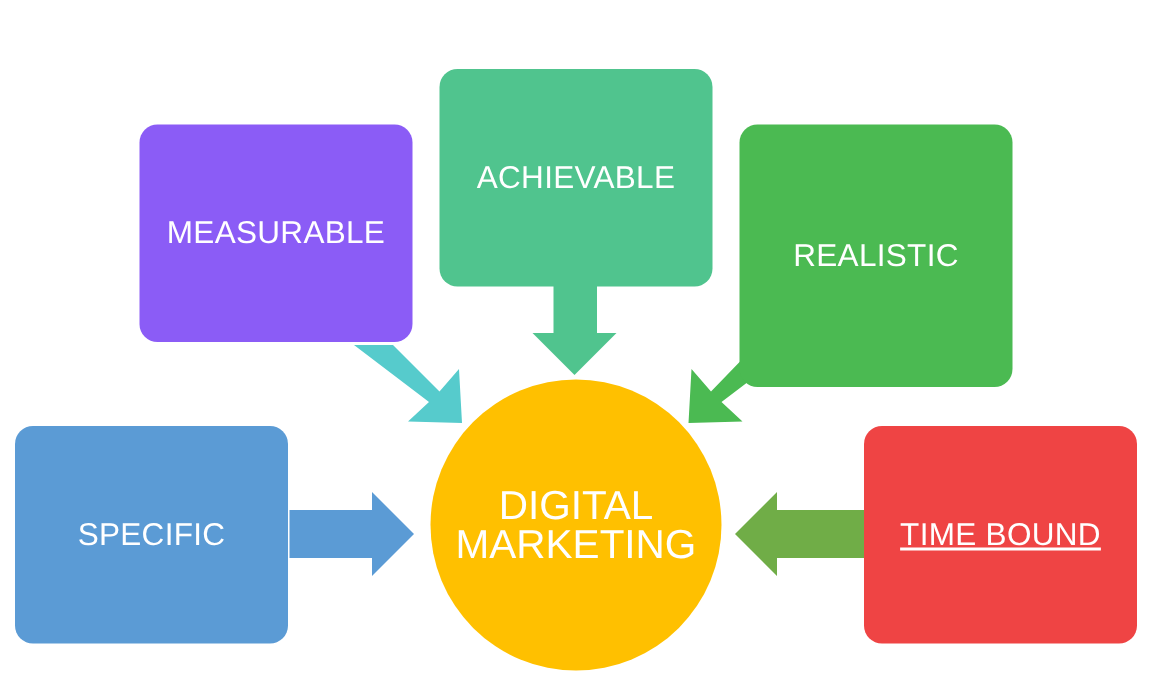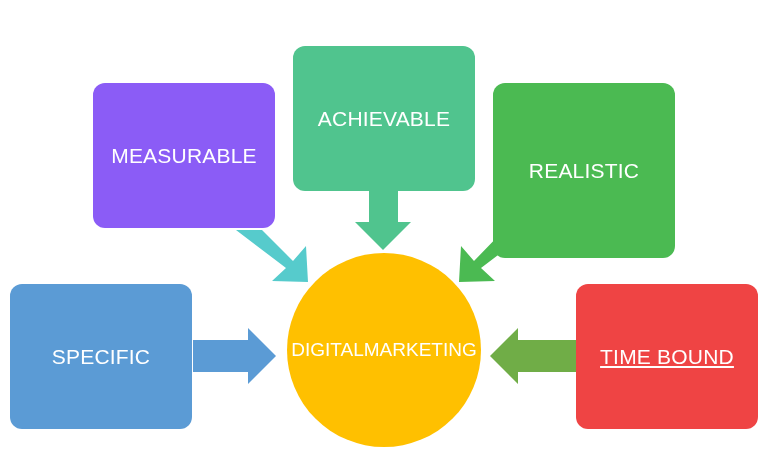--- a/index.html
+++ b/index.html
@@ -2,22 +2,22 @@
 <html><head>
 <meta charset="utf-8">
 <style>
   html, body { margin: 0; padding: 0; background: #ffffff; }
   body { width: 768px; height: 457px; position: relative; overflow: hidden;
          font-family: "Liberation Sans", "DejaVu Sans", sans-serif; }
   .box { position: absolute; border-radius: 12px; color: #ffffff;
          display: flex; align-items: center; justify-content: center;
          font-size: 21px; letter-spacing: 0.2px; text-align: center; }
   .center { position: absolute; border-radius: 50%; color: #ffffff;
-            display: flex; flex-direction: row; align-items: center; justify-content: center;
-            font-size: 19px; line-height: 26px; text-align: center; }
+            display: flex; flex-direction: column; align-items: center; justify-content: center;
+            font-size: 27px; line-height: 26px; text-align: center; }
   svg.arrows { position: absolute; left: 0; top: 0; }
 </style>
 </head>
 <body>
 
 <svg class="arrows" width="768" height="457">
 
   <polygon fill="#5B9BD5" points="193,340 248,340 248,328 276,356 248,384 248,372 193,372"></polygon>
 
   <polygon fill="#56CBCC" points="236,230 262,230 293,261 306,246 308,282 272,281 286,268"></polygon>

